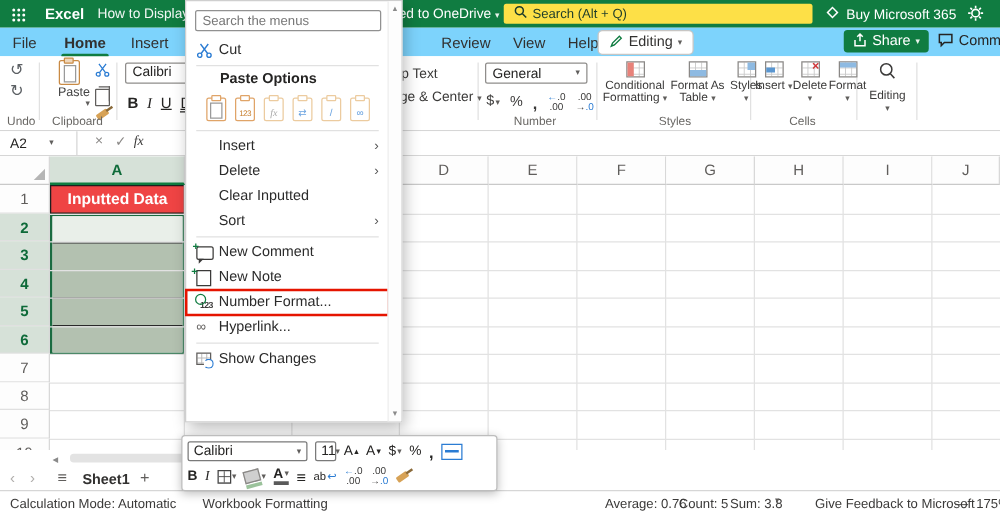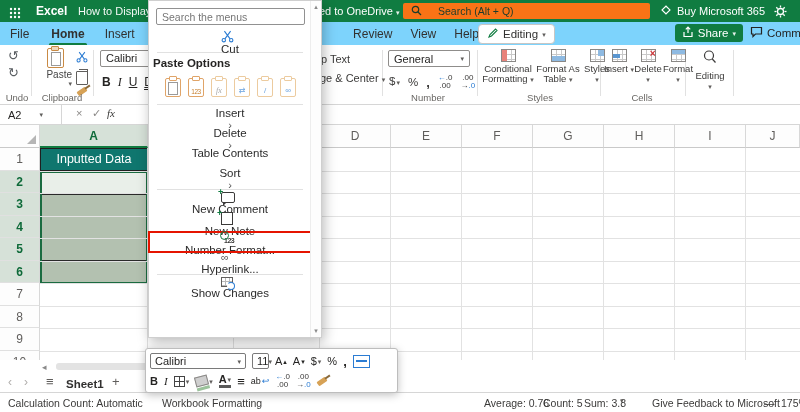--- a/index.html
+++ b/index.html
@@ -5,22 +5,22 @@
   html,body{margin:0;padding:0;background:#fff;}
   .app{position:relative;width:800px;height:412px;overflow:hidden;background:#fff;
        font-family:"Liberation Sans",sans-serif;-webkit-font-smoothing:antialiased;}
 
   
   .topbar{position:absolute;left:0;top:0;width:800px;height:22px;background:#107C41;color:#fff;z-index:10;}
   .topbar .waffle{position:absolute;left:9px;top:5px;width:12px;height:12px;}
   .topbar .appname{position:absolute;left:36px;top:4px;font-size:12px;font-weight:bold;}
   .topbar .doctitle{position:absolute;left:78px;top:5px;font-size:11px;opacity:.95;white-space:nowrap;}
   .topbar .saved{position:absolute;left:300px;top:5px;font-size:11px;white-space:nowrap;}
-  .searchpill{position:absolute;left:403px;top:3px;width:247px;height:16px;background:#f97316;border-radius:2px;
-              color:#1d3c2b;font-size:10.5px;display:flex;align-items:center;gap:16px;padding:0 8px;box-sizing:border-box;}
+  .searchpill{position:absolute;left:403px;top:3px;width:247px;height:16px;background:#fde047;border-radius:2px;
+              color:#1d3c2b;font-size:10.5px;display:flex;align-items:center;gap:4px;padding:0 8px;box-sizing:border-box;}
   .buybtn{position:absolute;left:660px;top:4px;display:flex;align-items:center;gap:5px;font-size:11px;color:#fff;}
   .gear{position:absolute;left:774px;top:4px;}
 
   
   .tabrow{position:absolute;left:0;top:22px;width:800px;height:23px;background:#7dd3fc;display:flex;align-items:center;}
   .tab{font-size:12px;color:#323130;padding:3px 2px;position:relative;white-space:nowrap;}
   .tab.active{font-weight:bold;}
   .tab.active::after{content:"";position:absolute;left:0;right:0;bottom:-2px;height:3px;border-radius:2px;background:#107C41;}
   .tab:nth-child(1){margin-left:8px;}
   .tab:nth-child(2){margin-left:18px;}
@@ -81,22 +81,22 @@
   .chead{position:absolute;top:0;height:23px;background:#fdfdfd;border-right:1px solid #d8d8d8;border-bottom:1px solid #c9c9c9;
          box-sizing:border-box;font-size:12px;color:#605e5c;text-align:center;line-height:22px;}
   .chead.sel{background:#d6e1d8;color:#0e6a39;font-weight:bold;border-bottom:2px solid #107C41;}
   .corner{position:absolute;left:0;top:0;width:40px;height:23px;background:#fdfdfd;border-right:1px solid #d8d8d8;border-bottom:1px solid #c9c9c9;box-sizing:border-box;}
   .corner::after{content:"";position:absolute;right:3px;bottom:3px;border-style:solid;border-width:0 0 9px 9px;border-color:transparent transparent #b5b5b5 transparent;}
   .rhead{position:absolute;left:0;width:40px;background:#fdfdfd;border-right:1px solid #d8d8d8;border-bottom:1px solid #e0e0e0;
          box-sizing:border-box;font-size:12px;color:#605e5c;text-align:center;}
   .rhead.sel{background:#d6e1d8;color:#0e6a39;font-weight:bold;}
   .vline{position:absolute;top:23px;bottom:0;width:1px;background:#e2e2e2;}
   .hline{position:absolute;left:40px;right:0;height:1px;background:#e2e2e2;}
-  .a1cell{position:absolute;left:40px;top:23px;width:108px;height:23px;background:#0f766e;border:1px solid #1f1f1f;
-          box-sizing:border-box;color:#fff;font-weight:normal;font-size:12.5px;text-align:center;line-height:21px;}
+  .a1cell{position:absolute;left:40px;top:23px;width:108px;height:23px;background:#ef4444;border:1px solid #1f1f1f;
+          box-sizing:border-box;color:#fff;font-weight:bold;font-size:12.5px;text-align:center;line-height:21px;}
   .selrange{position:absolute;left:40px;top:45.5px;width:108px;height:113px;border:2px solid #1a6b40;box-sizing:border-box;
             display:flex;flex-direction:column;}
   .selcell{flex:1;background:#b3c1b0;border-bottom:1px solid #2a2a2a;}
   .selcell:last-child{border-bottom:none;}
   .selcell.active{background:#e9efe9;}
 
   
   .hscroll{position:absolute;left:40px;top:361px;width:760px;height:11px;font-size:9px;color:#8a8a8a;}
   .hscroll .thumb{position:absolute;left:16px;top:2px;width:170px;height:7px;background:#e3e3e3;border-radius:3px;}
   .sheetbar{position:absolute;left:0;top:372px;width:800px;height:20px;background:#fff;font-size:12px;color:#605e5c;}
@@ -128,27 +128,27 @@
   .ctxmenu{position:absolute;left:148px;top:0;width:174px;height:338px;background:#fff;border:1px solid #cfcfcf;
            box-shadow:2px 4px 12px rgba(0,0,0,.28);z-index:50;box-sizing:border-box;}
   .ctxscroll{position:absolute;right:0;top:0;bottom:0;width:10px;border-left:1px solid #ededed;background:#fdfdfd;
              font-size:7px;color:#8a8a8a;text-align:center;}
   .ctxscroll .up{position:absolute;top:2px;left:0;right:0;}
   .ctxscroll .down{position:absolute;bottom:2px;left:0;right:0;}
   .ctxinner{position:absolute;left:0;top:0;right:10px;}
   .ctxsearch{margin:7px 6px 5px 7px;height:17px;border:1px solid #919191;border-radius:2px;font-size:10.5px;color:#252423;
              padding:0 5px;width:calc(100% - 13px);box-sizing:border-box;font-family:"Liberation Sans",sans-serif;}
   .ctxsearch::placeholder{color:#767676;}
-  .ctx-item{display:flex;align-items:center;height:20px;padding:0 8px;font-size:11.5px;color:#2b2b2b;position:relative;flex-direction:column;}
+  .ctx-item{display:flex;align-items:center;height:20px;padding:0 8px;font-size:11.5px;color:#2b2b2b;position:relative;}
   .ctx-item .mi{width:18px;display:flex;align-items:center;justify-content:flex-start;flex:none;}
   .ctx-item .lbl{flex:1;white-space:nowrap;}
   .ctx-item .sub{color:#555;font-size:11px;}
   .ctx-item.highlighted{outline:2px solid #E51400;outline-offset:-1px;}
   .ctx-divider{height:1px;background:#e1e1e1;margin:2px 8px 2px 8px;}
-  .ctx-header{font-size:11.5px;font-weight:bold;color:#252423;padding:2px 0 2px 4px;height:16px;}
+  .ctx-header{font-size:11.5px;font-weight:bold;color:#252423;padding:2px 0 2px 27px;height:16px;}
   .pasterow{display:flex;gap:7px;padding:3px 0 5px 16px;}
   .pclip{width:16px;height:19px;border:1.5px solid #e0a468;border-radius:2px;position:relative;background:#fff;
          font-size:7px;display:flex;align-items:flex-end;justify-content:center;color:#c77f2e;box-sizing:border-box;}
   .pclip::before{content:"";position:absolute;top:-3px;left:3px;width:6px;height:3px;border:1.5px solid #e0a468;border-radius:1px;background:#fff;}
   .pclip.page::after{content:"";position:absolute;left:2px;top:3px;right:2px;bottom:1px;border:1px solid #9a9a9a;background:#fff;}
   .pclip.dim{border-color:#eccb9f;}
   .pclip.dim::before{border-color:#eccb9f;}
   .pclip .g-blue{color:#6aa3e0;font-size:8px;margin-bottom:1px;}
   .pclip .g-gray{color:#a6a6a6;font-style:italic;font-family:"Liberation Serif",serif;font-size:8px;margin-bottom:1px;}
   .pclip .g-oran{color:#c77f2e;font-size:6.5px;margin-bottom:1px;letter-spacing:-0.5px;}
@@ -421,21 +421,21 @@
     <span style="left:8px;color:#b0aeac">‹</span>
     <span style="left:24px;color:#b0aeac">›</span>
     <span style="left:46px;font-size:13px;top:2px">≡</span>
     <span style="left:64px" id="sheettabs">
         <span class="sheettab">Sheet1</span>
       </span>
     <span style="left:112px;font-size:13px;top:2px;color:#605e5c">+</span>
   </div>
 
   <div class="statusbar">
-    <span style="left:8px">Calculation Count: Automatic</span>
+    <span style="left:8px">Calculation Mode: Automatic</span>
     <span style="left:162px">Workbook Formatting</span>
     <span style="left:484px">Average: 0.76</span>
     <span style="left:543px">Count: 5</span>
     <span style="left:584px">Sum: 3.8</span>
     <span style="left:620px" class="dd">▾</span>
     <span style="left:652px">Give Feedback to Microsoft</span>
     <span style="left:764px">—</span>
     <span style="left:781px">175%</span>
   </div>
 
@@ -508,21 +508,21 @@
         </div><div class="ctx-divider"></div><div class="ctx-item">
           <span class="mi"></span>
           <span class="lbl">Insert</span>
           <span class="sub">›</span>
         </div><div class="ctx-item">
           <span class="mi"></span>
           <span class="lbl">Delete</span>
           <span class="sub">›</span>
         </div><div class="ctx-item">
           <span class="mi"></span>
-          <span class="lbl">Table Contents</span>
+          <span class="lbl">Clear Inputted</span>
         </div><div class="ctx-item">
           <span class="mi"></span>
           <span class="lbl">Sort</span>
           <span class="sub">›</span>
         </div><div class="ctx-divider"></div><div class="ctx-item">
           <span class="mi">
             <span class="ic-comment"></span>
           </span>
           <span class="lbl">New Comment</span>
         </div><div class="ctx-item">

